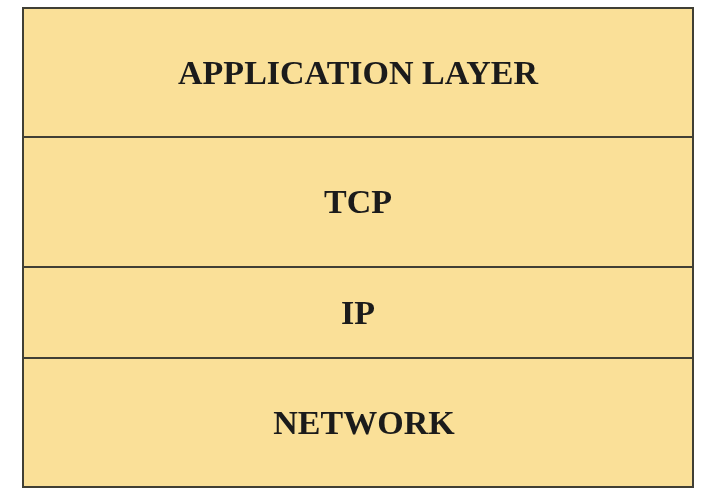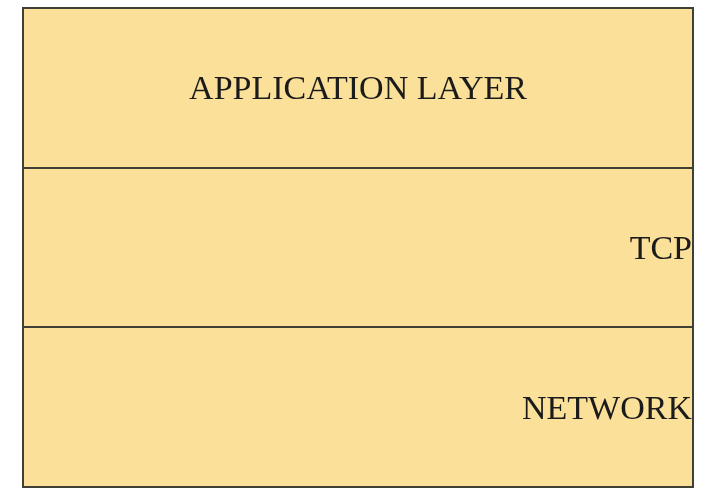--- a/index.html
+++ b/index.html
@@ -24,50 +24,53 @@
     position: absolute;
     left: 22px; top: 7px;
     width: 672px; height: 481px;
     background: var(--box-fill);
     border: 2px solid var(--border);
     display: flex;
     flex-direction: column;
   }
   .layer {
     display: flex;
-    flex-direction: row;
+    flex-direction: column;
     align-items: center;
     justify-content: center;
     row-gap: 16px;
     color: var(--text);
-    font-weight: normal;
+    font-weight: bold;
     font-size: 34px;
     line-height: 1.15;
     text-align: center;
   }
-  .layer + .layer { border-top: 2px solid var(--border); justify-content: flex-end; }
+  .layer + .layer { border-top: 2px solid var(--border); }
   .layer-1 { flex: 130 1 0; }
   .layer-2 { flex: 130 1 0; }
   .layer-3 { flex: 91 1 0; }
   .layer-4 { flex: 130 1 0; padding-left: 12px; }
   .layer-title, .layer-subtitle { white-space: nowrap; }
 </style>
 </head>
 <body>
 
 <div class="page">
   <div class="stack">
 
     <div class="layer layer-1">
       <span class="layer-title">APPLICATION LAYER</span>
     </div>
 
     <div class="layer layer-2">
       <span class="layer-title">TCP</span>
     </div>
 
+    <div class="layer layer-3">
+      <span class="layer-title">IP</span>
+    </div>
 
     <div class="layer layer-4">
       <span class="layer-title">NETWORK</span>
     </div>
 
   </div>
 </div>
 
 </body></html>

